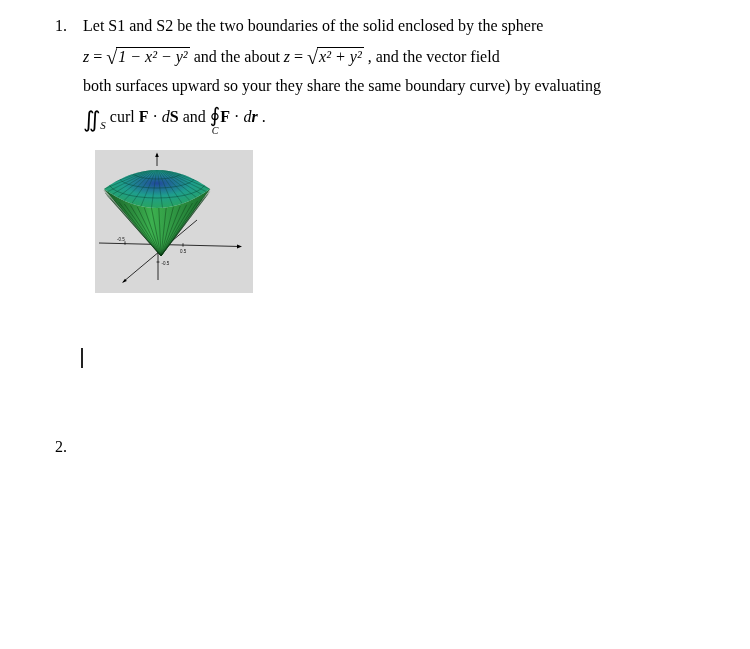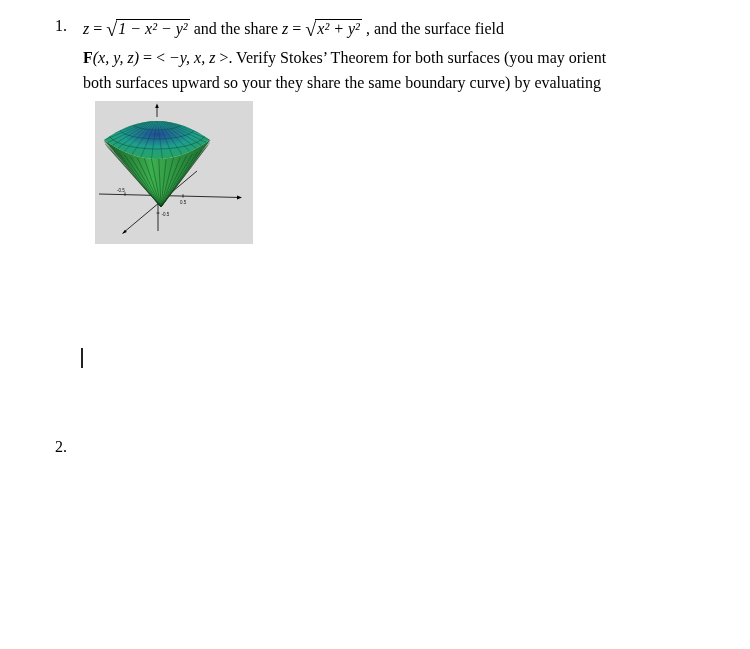--- a/index.html
+++ b/index.html
@@ -32,31 +32,32 @@
   .under { display:block; font-size:10px; line-height:9px; }
   .fig { display:block; margin:6px 0 0 12px; }
   .cursor { position:absolute; left:81px; top:348px; width:2px; height:20px; background:#222; }
 </style>
 </head>
 <body>
 
 <div class="problem" style="top:12px; left:55px; width:660px;">
   <div class="pnum l1">1.</div>
   <div class="pbody">
+    <div class="pline l1">Let S1 and S2 be the two boundaries of the solid enclosed by the sphere</div>
 
     <div class="pline l2">
-      <span class="it">z</span><span> = </span><span class="sqrt"><span class="rsign">√</span><span class="rad it">1 − x² − y²</span></span><span> and the share </span><span class="it">z</span><span> = </span><span class="sqrt"><span class="rsign">√</span><span class="rad it">x² + y²</span></span><span> , and the surface field</span>
+      <span class="it">z</span><span> = </span><span class="sqrt"><span class="rsign">√</span><span class="rad it">1 − x² − y²</span></span><span> and the about </span><span class="it">z</span><span> = </span><span class="sqrt"><span class="rsign">√</span><span class="rad it">x² + y²</span></span><span> , and the vector field</span>
     </div>
 
-    <div class="pline l3">
-      <span class="bf">F</span><span class="it">(x, y, z)</span><span> = &lt; </span><span class="it">−y, x, z</span><span> &gt;. </span><span>Verify Stokes’ Theorem for both surfaces (you may orient</span>
-    </div>
 
     <div class="pline l4">both surfaces upward so your they share the same boundary curve)  by evaluating</div>
 
+    <div class="pline l5">
+      <span class="bigint">∬</span><span class="intsub it">S</span><span> curl </span><span class="bf">F</span><span> · </span><span class="it">d</span><span class="bf">S</span><span>  and  </span><span class="ointc"><span class="oint">∮</span><span class="under it">C</span></span><span class="bf">F</span><span> · </span><span class="it">d</span><span class="bfit">r</span><span> .</span>
+    </div>
 
     <svg class="fig" id="fig3d" width="158" height="143" viewBox="0 0 158 143">
       <defs>
         <linearGradient id="coneG" x1="0" y1="0" x2="1" y2="0">
           <stop offset="0" stop-color="#155724"></stop>
           <stop offset="0.45" stop-color="#3cb04f"></stop>
           <stop offset="1" stop-color="#1a6b2e"></stop>
         </linearGradient>
         <radialGradient id="domeG" cx="0.5" cy="0.35" r="0.78">
           <stop offset="0" stop-color="#21499c"></stop>

